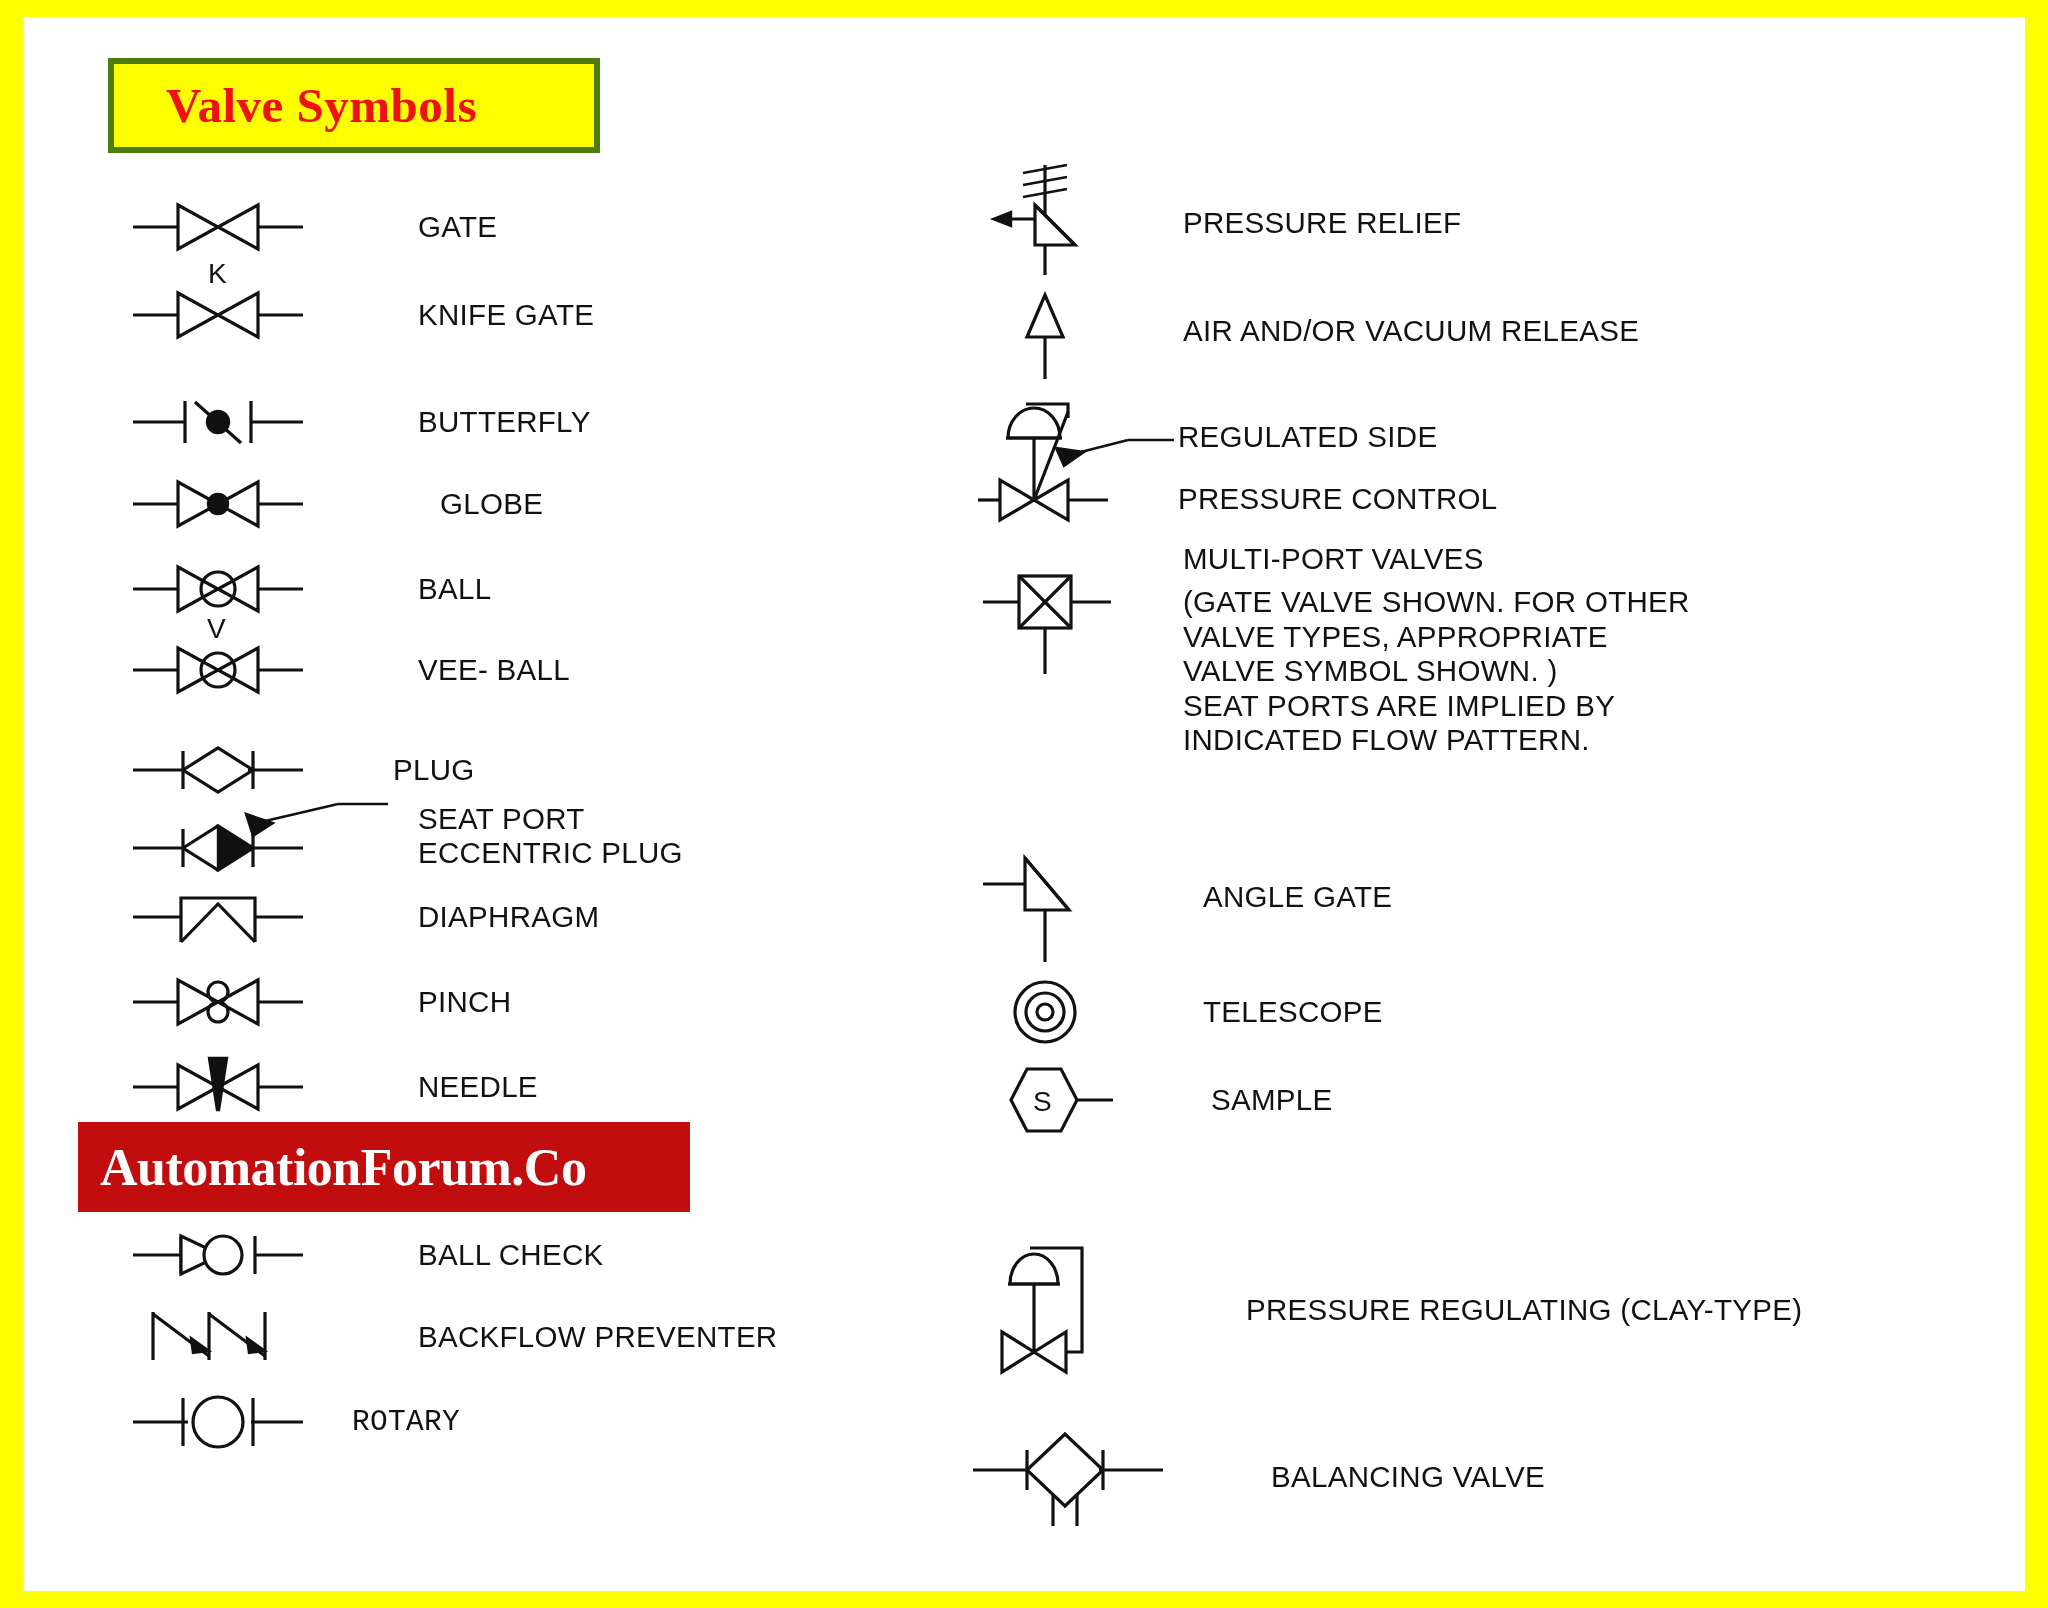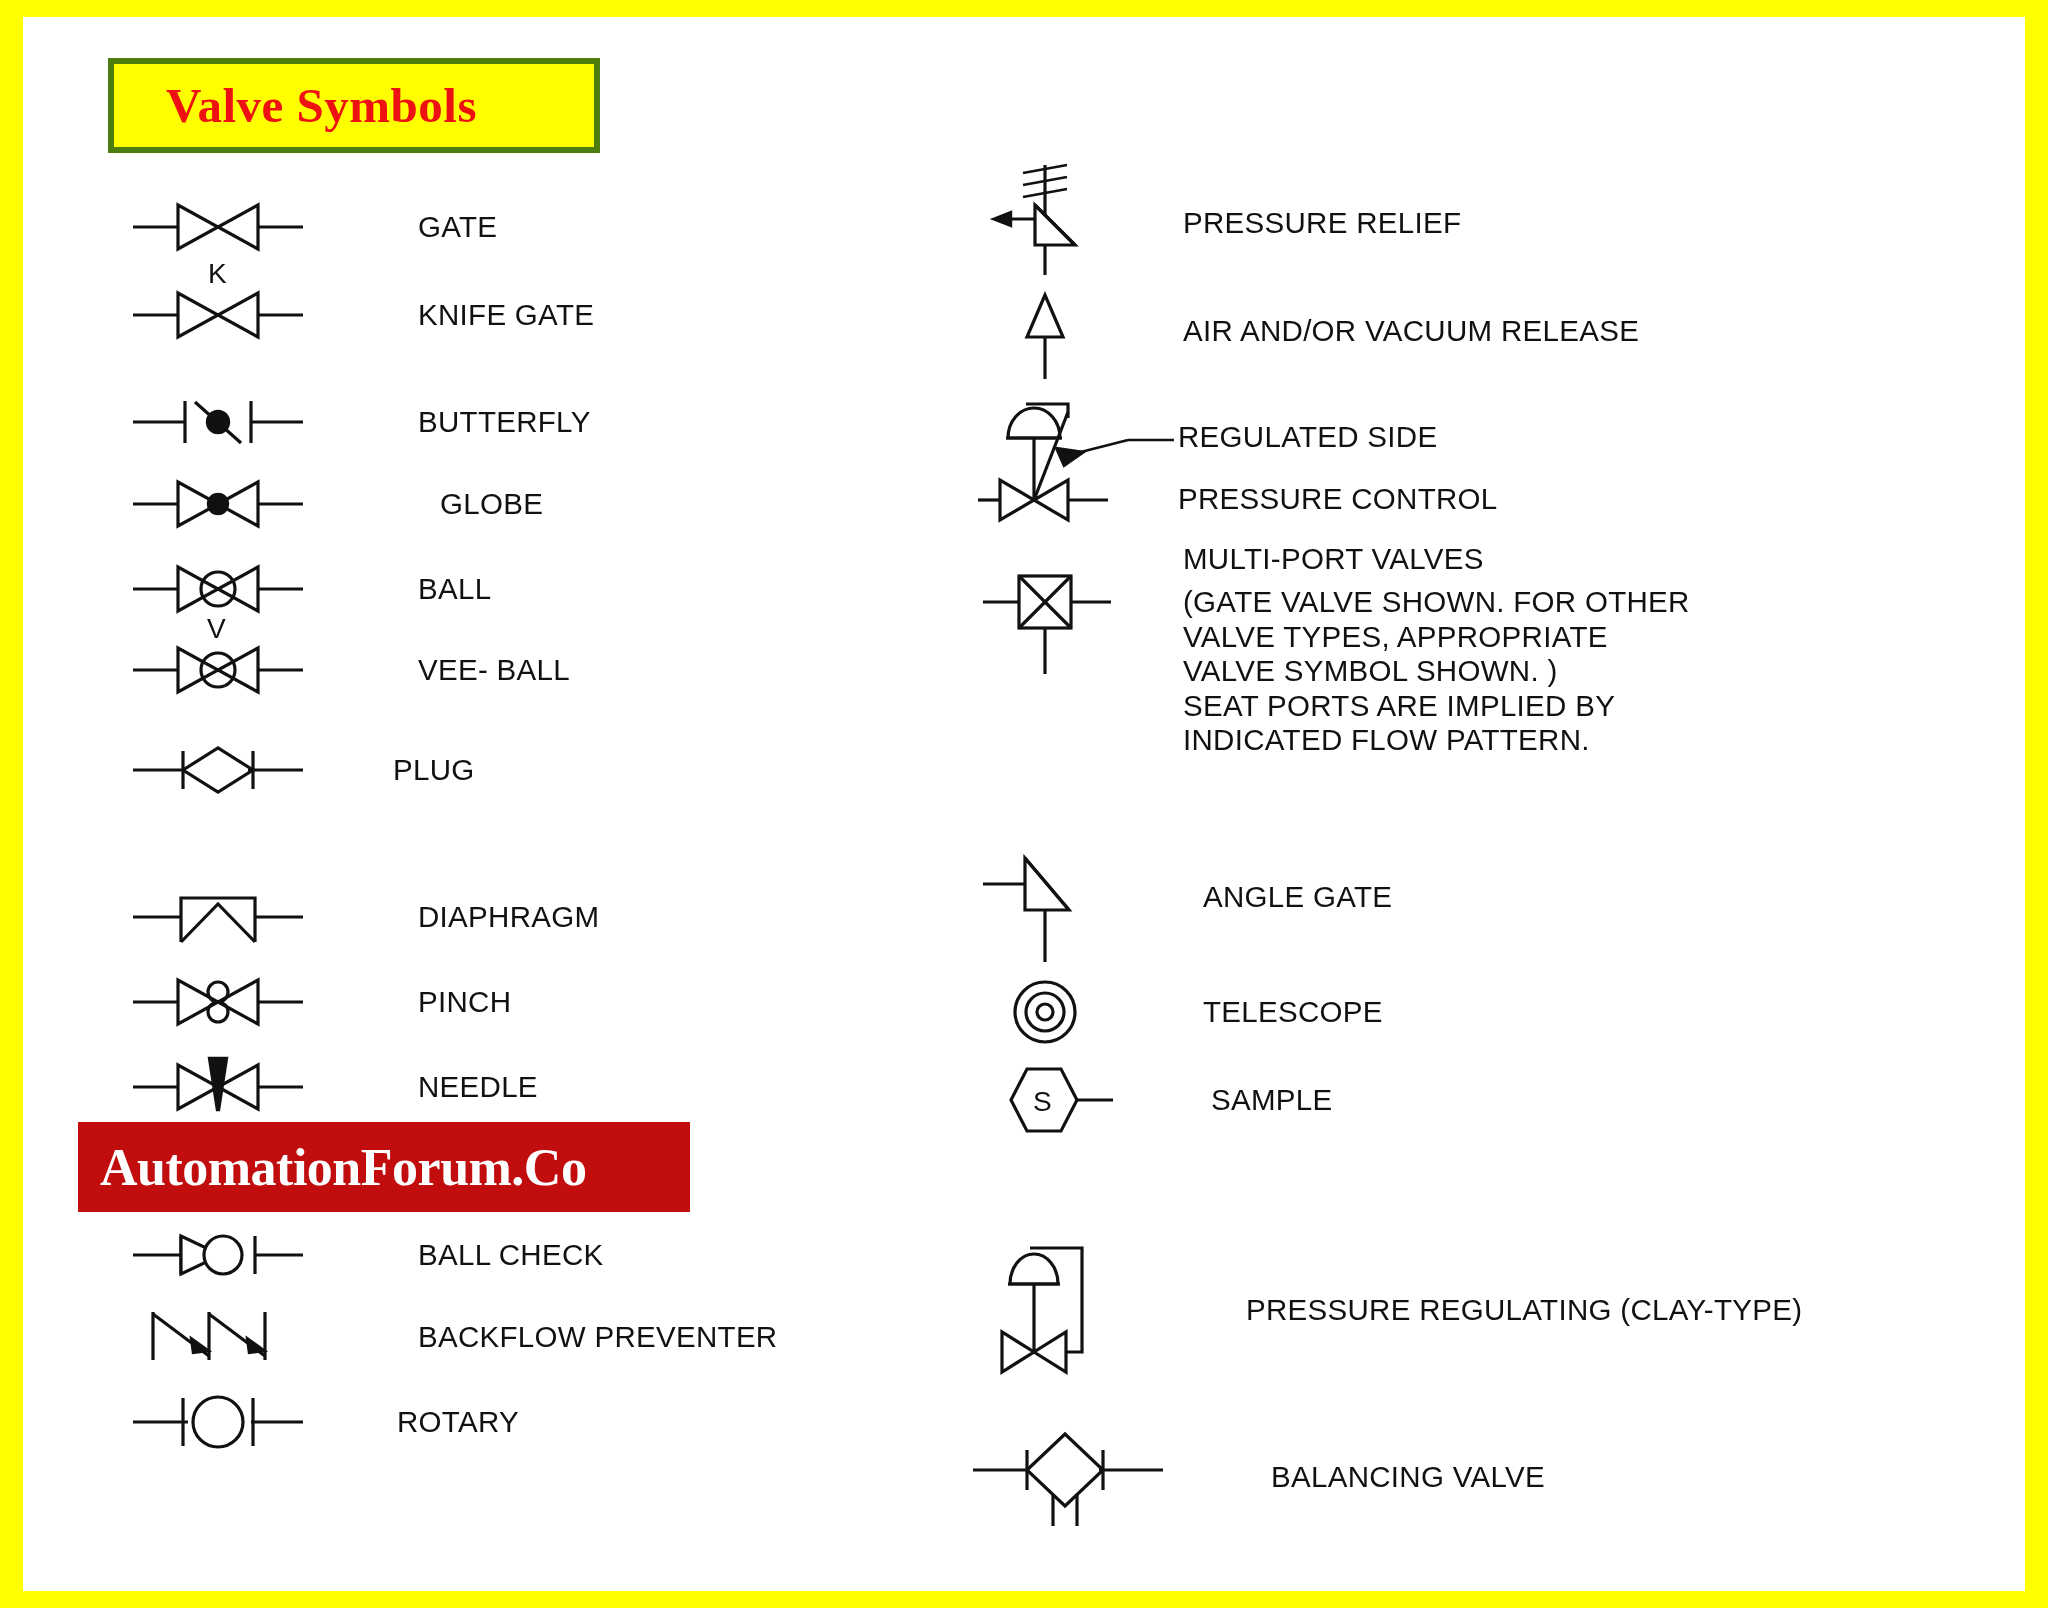--- a/index.html
+++ b/index.html
@@ -154,20 +154,37 @@
         <line class="st" x1="0" y1="35" x2="55" y2="35"></line>
         <line class="st" x1="50" y1="16" x2="50" y2="54"></line>
         <polygon class="wh" points="50,35 85,13 120,35 85,57"></polygon>
         <line class="st" x1="120" y1="16" x2="120" y2="54"></line>
         <line class="st" x1="115" y1="35" x2="170" y2="35"></line>
       </svg>
     </div>
     <span class="lbl" style="margin-left:90px;">PLUG</span>
   </div>
 
+  <div class="row" style="left:110px;top:773px;">
+    <div class="sym">
+      <svg width="270" height="92" viewBox="0 0 270 92">
+        <line class="st" x1="0" y1="58" x2="55" y2="58"></line>
+        <line class="st" x1="50" y1="39" x2="50" y2="77"></line>
+        <polygon class="wh" points="50,58 85,36 120,58 85,80"></polygon>
+        <polygon class="fl" points="85,36 120,58 85,80"></polygon>
+        <line class="st" x1="120" y1="39" x2="120" y2="77"></line>
+        <line class="st" x1="115" y1="58" x2="170" y2="58"></line>
+        <polygon class="fl" points="113,24 140,33 120,46"></polygon>
+        <line class="st-thin" x1="128" y1="32" x2="205" y2="14"></line>
+        <line class="st-thin" x1="205" y1="14" x2="255" y2="14"></line>
+      </svg>
+    </div>
+    <span class="lbl multi" style="margin-left:15px;margin-top:0px;">SEAT PORT
+ECCENTRIC PLUG</span>
+  </div>
 
   <div class="row" style="left:110px;top:865px;">
     <div class="sym">
       <svg width="170" height="70" viewBox="0 0 170 70">
         <line class="st" x1="0" y1="35" x2="48" y2="35"></line>
         <polyline class="st" points="48,60 48,16 122,16 122,60"></polyline>
         <polyline class="st" points="48,60 85,22 122,60"></polyline>
         <line class="st" x1="122" y1="35" x2="170" y2="35"></line>
       </svg>
     </div>
@@ -247,21 +264,21 @@
   <div class="row" style="left:110px;top:1370px;">
     <div class="sym">
       <svg width="170" height="70" viewBox="0 0 170 70">
         <line class="st" x1="0" y1="35" x2="55" y2="35"></line>
         <line class="st" x1="50" y1="11" x2="50" y2="59"></line>
         <circle class="wh" cx="85" cy="35" r="25"></circle>
         <line class="st" x1="120" y1="11" x2="120" y2="59"></line>
         <line class="st" x1="118" y1="35" x2="170" y2="35"></line>
       </svg>
     </div>
-    <span class="lbl" style="margin-left:94px;">ROTARY</span>
+    <span class="lbl" style="margin-left:49px;font-family:Liberation Mono, monospace;">ROTARY</span>
   </div>
 
   <div id="logo-box">
     <span id="logo-text">AutomationForum.Co</span>
   </div>
 
   <div class="row" style="left:960px;top:140px;">
     <div class="sym">
       <svg width="150" height="120" viewBox="0 0 150 120">
         <line class="st" x1="62" y1="8" x2="62" y2="62"></line>

